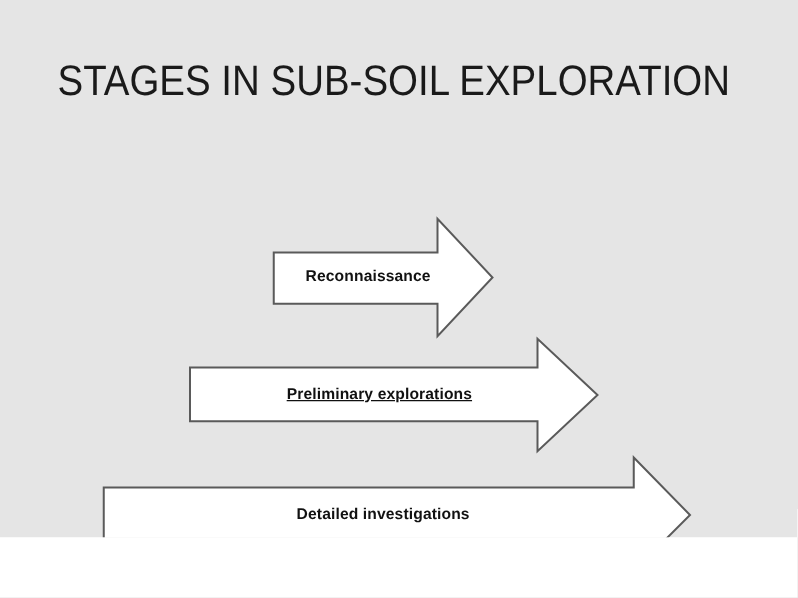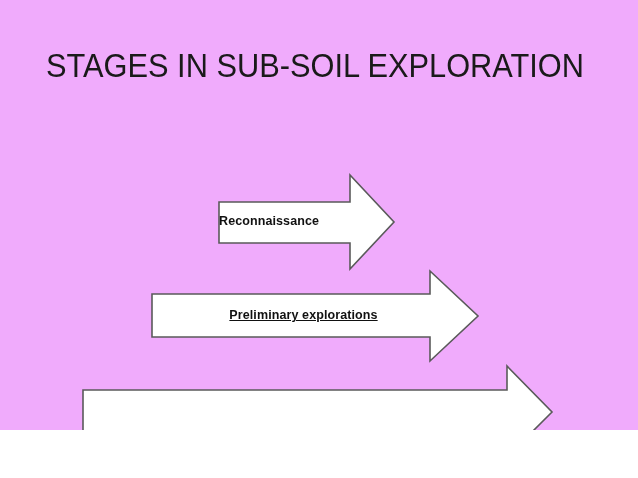--- a/index.html
+++ b/index.html
@@ -8,21 +8,21 @@
     padding: 0;
     background: #ffffff;
   }
   body {
     font-family: "Liberation Sans", sans-serif;
   }
   #slide {
     position: relative;
     width: 638px;
     height: 430px;
-    background: #f0abfc;
+    background: #e5e5e5;
     overflow: hidden;
   }
   #slide-title {
     position: absolute;
     left: 46px;
     top: 43px;
     width: 560px;
     height: 44px;
     font-family: "Liberation Sans", sans-serif;
     font-size: 34px;
@@ -62,29 +62,30 @@
 <body>
 
 <div id="slide">
 
   <div id="slide-title">STAGES IN SUB-SOIL EXPLORATION</div>
 
   <div class="arrow-wrap" style="left:219px; top:175px; width:176px; height:95px;">
     <svg class="arrow-svg" width="176" height="95" viewBox="0 0 176 95">
       <polygon class="arrow-shape" points="0,27 131,27 131,0 175,47 131,94 131,68 0,68"></polygon>
     </svg>
-    <div class="arrow-label" style="left:0px; top:40px; width:151px; ">Reconnaissance</div>
+    <div class="arrow-label" style="left:0px; top:40px; width:151px; text-align:center;">Reconnaissance</div>
   </div>
 
   <div class="arrow-wrap" style="left:152px; top:271px; width:327px; height:91px;">
     <svg class="arrow-svg" width="327" height="91" viewBox="0 0 327 91">
       <polygon class="arrow-shape" points="0,23 278,23 278,0 326,45 278,90 278,66 0,66"></polygon>
     </svg>
     <div class="arrow-label" style="left:0px; top:38px; width:303px; text-align:center;text-decoration:underline;">Preliminary explorations</div>
   </div>
 
   <div class="arrow-wrap" style="left:83px; top:366px; width:470px; height:92px;">
     <svg class="arrow-svg" width="470" height="92" viewBox="0 0 470 92">
       <polygon class="arrow-shape" points="0,24 424,24 424,0 469,46 424,91 424,68 0,68"></polygon>
     </svg>
+    <div class="arrow-label" style="left:0px; top:39px; width:447px; text-align:center;">Detailed investigations</div>
   </div>
 
 </div>
 
 </body></html>

